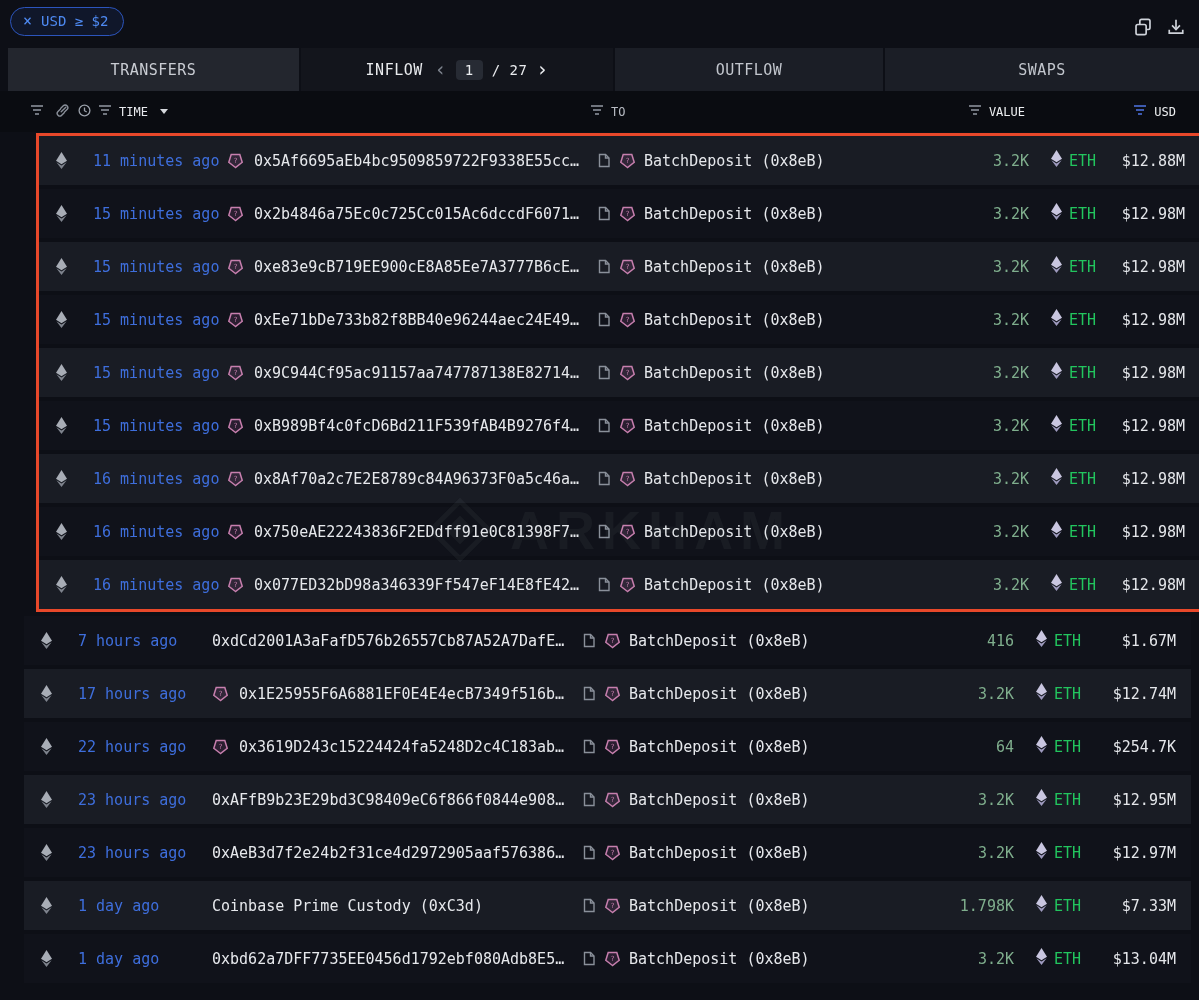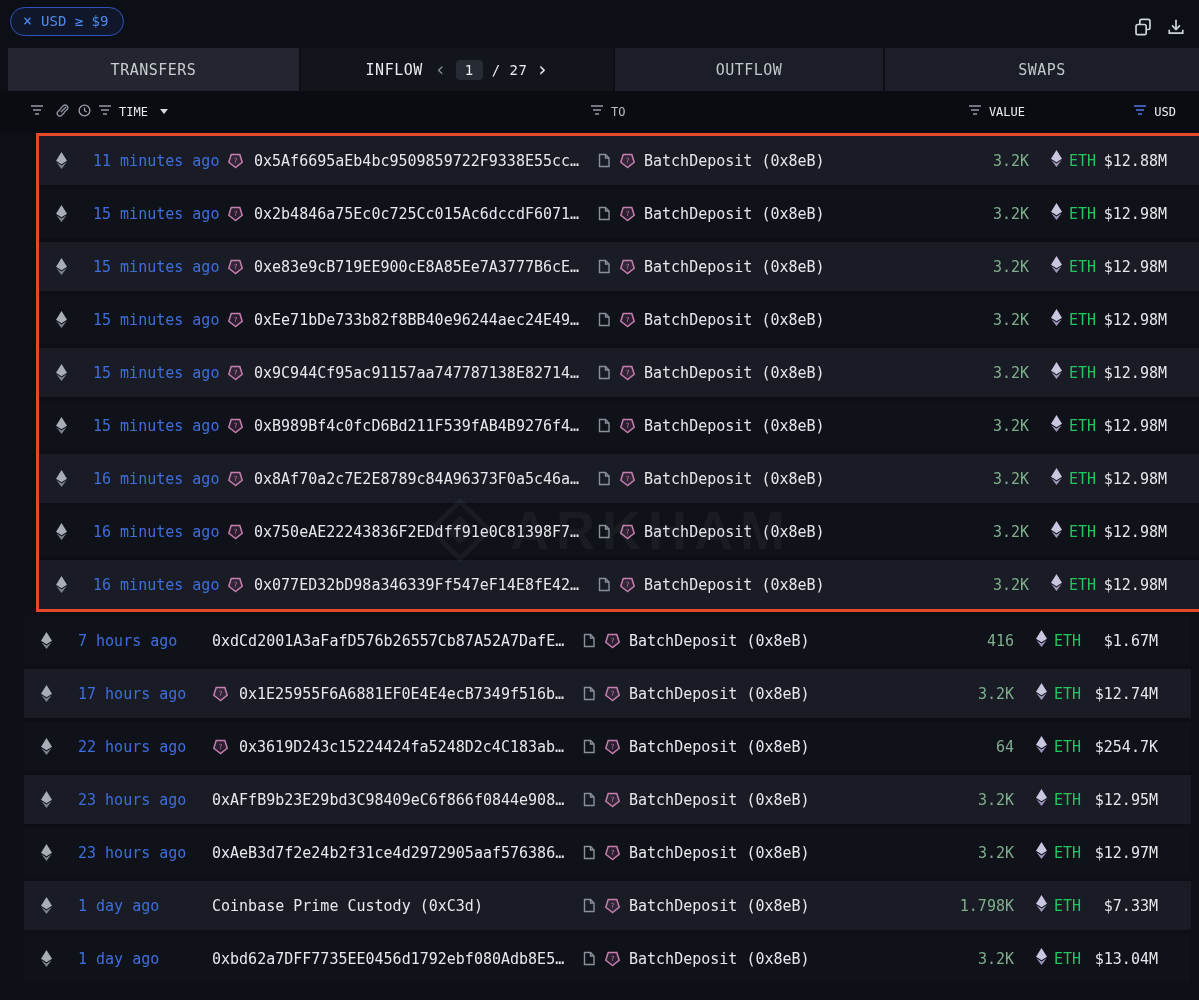--- a/index.html
+++ b/index.html
@@ -59,21 +59,21 @@
   }
   .row-light{background:#191c24;}
   .row-dark{background:#10121a;}
   .cell{display:flex;align-items:center;}
   .c-ethicon{width:44px;justify-content:center;}
   .c-time{width:144px;padding-left:10px;box-sizing:border-box;color:#3e6edc;}
   .c-from{width:371px;gap:10px;}
   .c-to{width:330px;gap:8px;}
   .c-value{width:101px;justify-content:flex-end;color:#7fae8d;}
   .c-token{padding-left:22px;gap:7px;color:#22c55e;}
-  .c-usd{flex:1;justify-content:flex-end;padding-right:33px;color:#e4e6ea;}
+  .c-usd{flex:1;justify-content:flex-end;padding-right:15px;color:#e4e6ea;}
   .addr{color:#e6e8ec;white-space:nowrap;overflow:hidden;}
   .pent{display:inline-flex;flex:none;}
   .doc{display:inline-flex;flex:none;}
   
   .watermark{
     position:absolute;left:428px;top:366px;z-index:3;pointer-events:none;
     display:flex;align-items:center;gap:18px;
     color:rgba(200,206,218,0.05);
     font-family:"Liberation Sans","DejaVu Sans",sans-serif;
     font-weight:bold;font-size:54px;letter-spacing:7px;
@@ -111,21 +111,21 @@
       <path d="M7.5 1.5 v3.5 h3.5" fill="none" stroke="#8a909a" stroke-width="1.4"></path>
     </g>
   </defs>
 </svg>
 
 <div class="app">
 
   <div class="topbar">
     <div class="chip">
       <span class="x">×</span>
-      <span>USD ≥ $9</span>
+      <span>USD ≥ $2</span>
     </div>
     <div class="top-icons">
       <span>
         <svg width="18" height="18" viewBox="0 0 16 16">
           <rect x="5.2" y="1.2" width="9" height="9" rx="1.5" fill="none" stroke="#cfd3da" stroke-width="1.5"></rect>
           <rect x="1.8" y="5.8" width="9" height="9" rx="1.5" fill="#0d0f16" stroke="#cfd3da" stroke-width="1.5"></rect>
         </svg>
       </span>
       <span>
         <svg width="18" height="18" viewBox="0 0 16 16">

